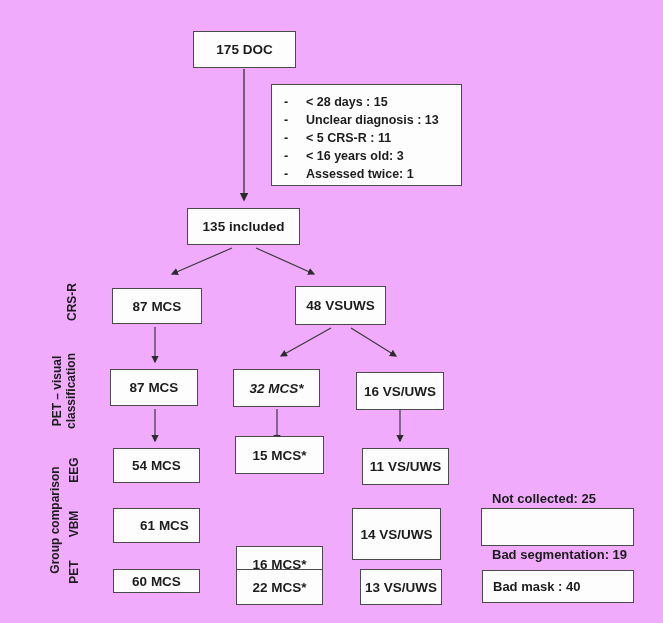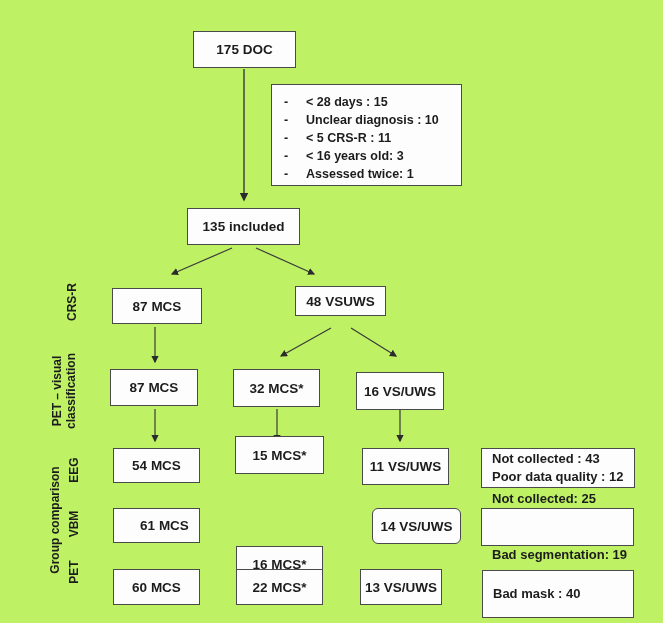--- a/index.html
+++ b/index.html
@@ -1,19 +1,19 @@
 <!DOCTYPE html>
 <html><head>
 <meta charset="utf-8">
 <style>
   html,body{margin:0;padding:0;background:#ffffff;}
   .stage{
     position:relative;
     width:663px;height:623px;
-    background:#bef264;
+    background:#f0abfc;
     font-family:"Liberation Sans", sans-serif;
     color:#1c1c1c;
     overflow:hidden;
   }
   .nbox{
     position:absolute;
     background:#fdfdfd;
     border:1.5px solid #4a4a4a;
     display:flex;align-items:center;justify-content:center;
     font-weight:bold;font-size:13.5px;
@@ -75,65 +75,61 @@
 
   <div class="nbox" style="left:193px;top:31px;width:103px;height:37px;">175 DOC</div>
 
   <div class="excl" style="left:271px;top:84px;width:191px;height:102px;">
     <div class="row">
       <span class="bullet">-</span>
       <span>&lt; 28 days : 15</span>
     </div>
     <div class="row">
       <span class="bullet">-</span>
-      <span>Unclear diagnosis : 10</span>
+      <span>Unclear diagnosis : 13</span>
     </div>
     <div class="row">
       <span class="bullet">-</span>
       <span>&lt; 5 CRS-R : 11</span>
     </div>
     <div class="row">
       <span class="bullet">-</span>
       <span>&lt; 16 years old: 3</span>
     </div>
     <div class="row">
       <span class="bullet">-</span>
       <span>Assessed twice: 1</span>
     </div>
   </div>
 
   <div class="nbox" style="left:187px;top:208px;width:113px;height:37px;">135 included</div>
 
   <div class="nbox" style="left:112px;top:288px;width:90px;height:36px;">87 MCS</div>
-  <div class="nbox" style="left:295px;top:286px;width:91px;height:30px;">48 VSUWS</div>
+  <div class="nbox" style="left:295px;top:286px;width:91px;height:39px;">48 VSUWS</div>
 
   <div class="nbox" style="left:110px;top:369px;width:88px;height:37px;">87 MCS</div>
-  <div class="nbox" style="left:233px;top:369px;width:87px;height:38px;">32 MCS*</div>
+  <div class="nbox" style="left:233px;top:369px;width:87px;height:38px;font-style:italic;">32 MCS*</div>
   <div class="nbox" style="left:356px;top:372px;width:88px;height:38px;">16 VS/UWS</div>
 
   <div class="nbox" style="left:113px;top:448px;width:87px;height:35px;">54 MCS</div>
   <div class="nbox" style="left:235px;top:436px;width:89px;height:38px;">15 MCS*</div>
   <div class="nbox" style="left:362px;top:448px;width:87px;height:37px;">11 VS/UWS</div>
-  <div class="notebox" style="left:481px;top:448px;width:154px;height:40px;">
-    <span>Not collected : 43</span>
-    <span>Poor data quality : 12</span>
-  </div>
 
   <div class="nbox" style="left:113px;top:508px;width:87px;height:35px;padding-left:16px;">61 MCS</div>
   <div class="nbox" style="left:236px;top:508px;width:87px;height:36px;margin-top:38px;">16 MCS*</div>
-  <div class="nbox" style="left:372px;top:508px;width:89px;height:36px;border-radius:6px;">14 VS/UWS</div>
+  <div class="nbox" style="left:352px;top:508px;width:89px;height:52px;">14 VS/UWS</div>
   <div class="notebox" style="left:481px;top:508px;width:153px;height:38px;gap:38px;">
     <span>Not collected: 25</span>
     <span>Bad segmentation: 19</span>
   </div>
 
-  <div class="nbox" style="left:113px;top:569px;width:87px;height:36px;">60 MCS</div>
+  <div class="nbox" style="left:113px;top:569px;width:87px;height:24px;">60 MCS</div>
   <div class="nbox" style="left:236px;top:569px;width:87px;height:36px;">22 MCS*</div>
   <div class="nbox" style="left:360px;top:569px;width:82px;height:36px;">13 VS/UWS</div>
-  <div class="notebox" style="left:482px;top:570px;width:152px;height:48px;">
+  <div class="notebox" style="left:482px;top:570px;width:152px;height:33px;">
     <span>Bad mask : 40</span>
   </div>
 
   <div class="rot" style="left:52px;top:294px;width:40px;height:16px;">CRS-R</div>
 
   <div class="rot" style="left:20px;top:375px;width:88px;height:32px;">
     <span>PET – visual</span>
     <span>classification</span>
   </div>
 

